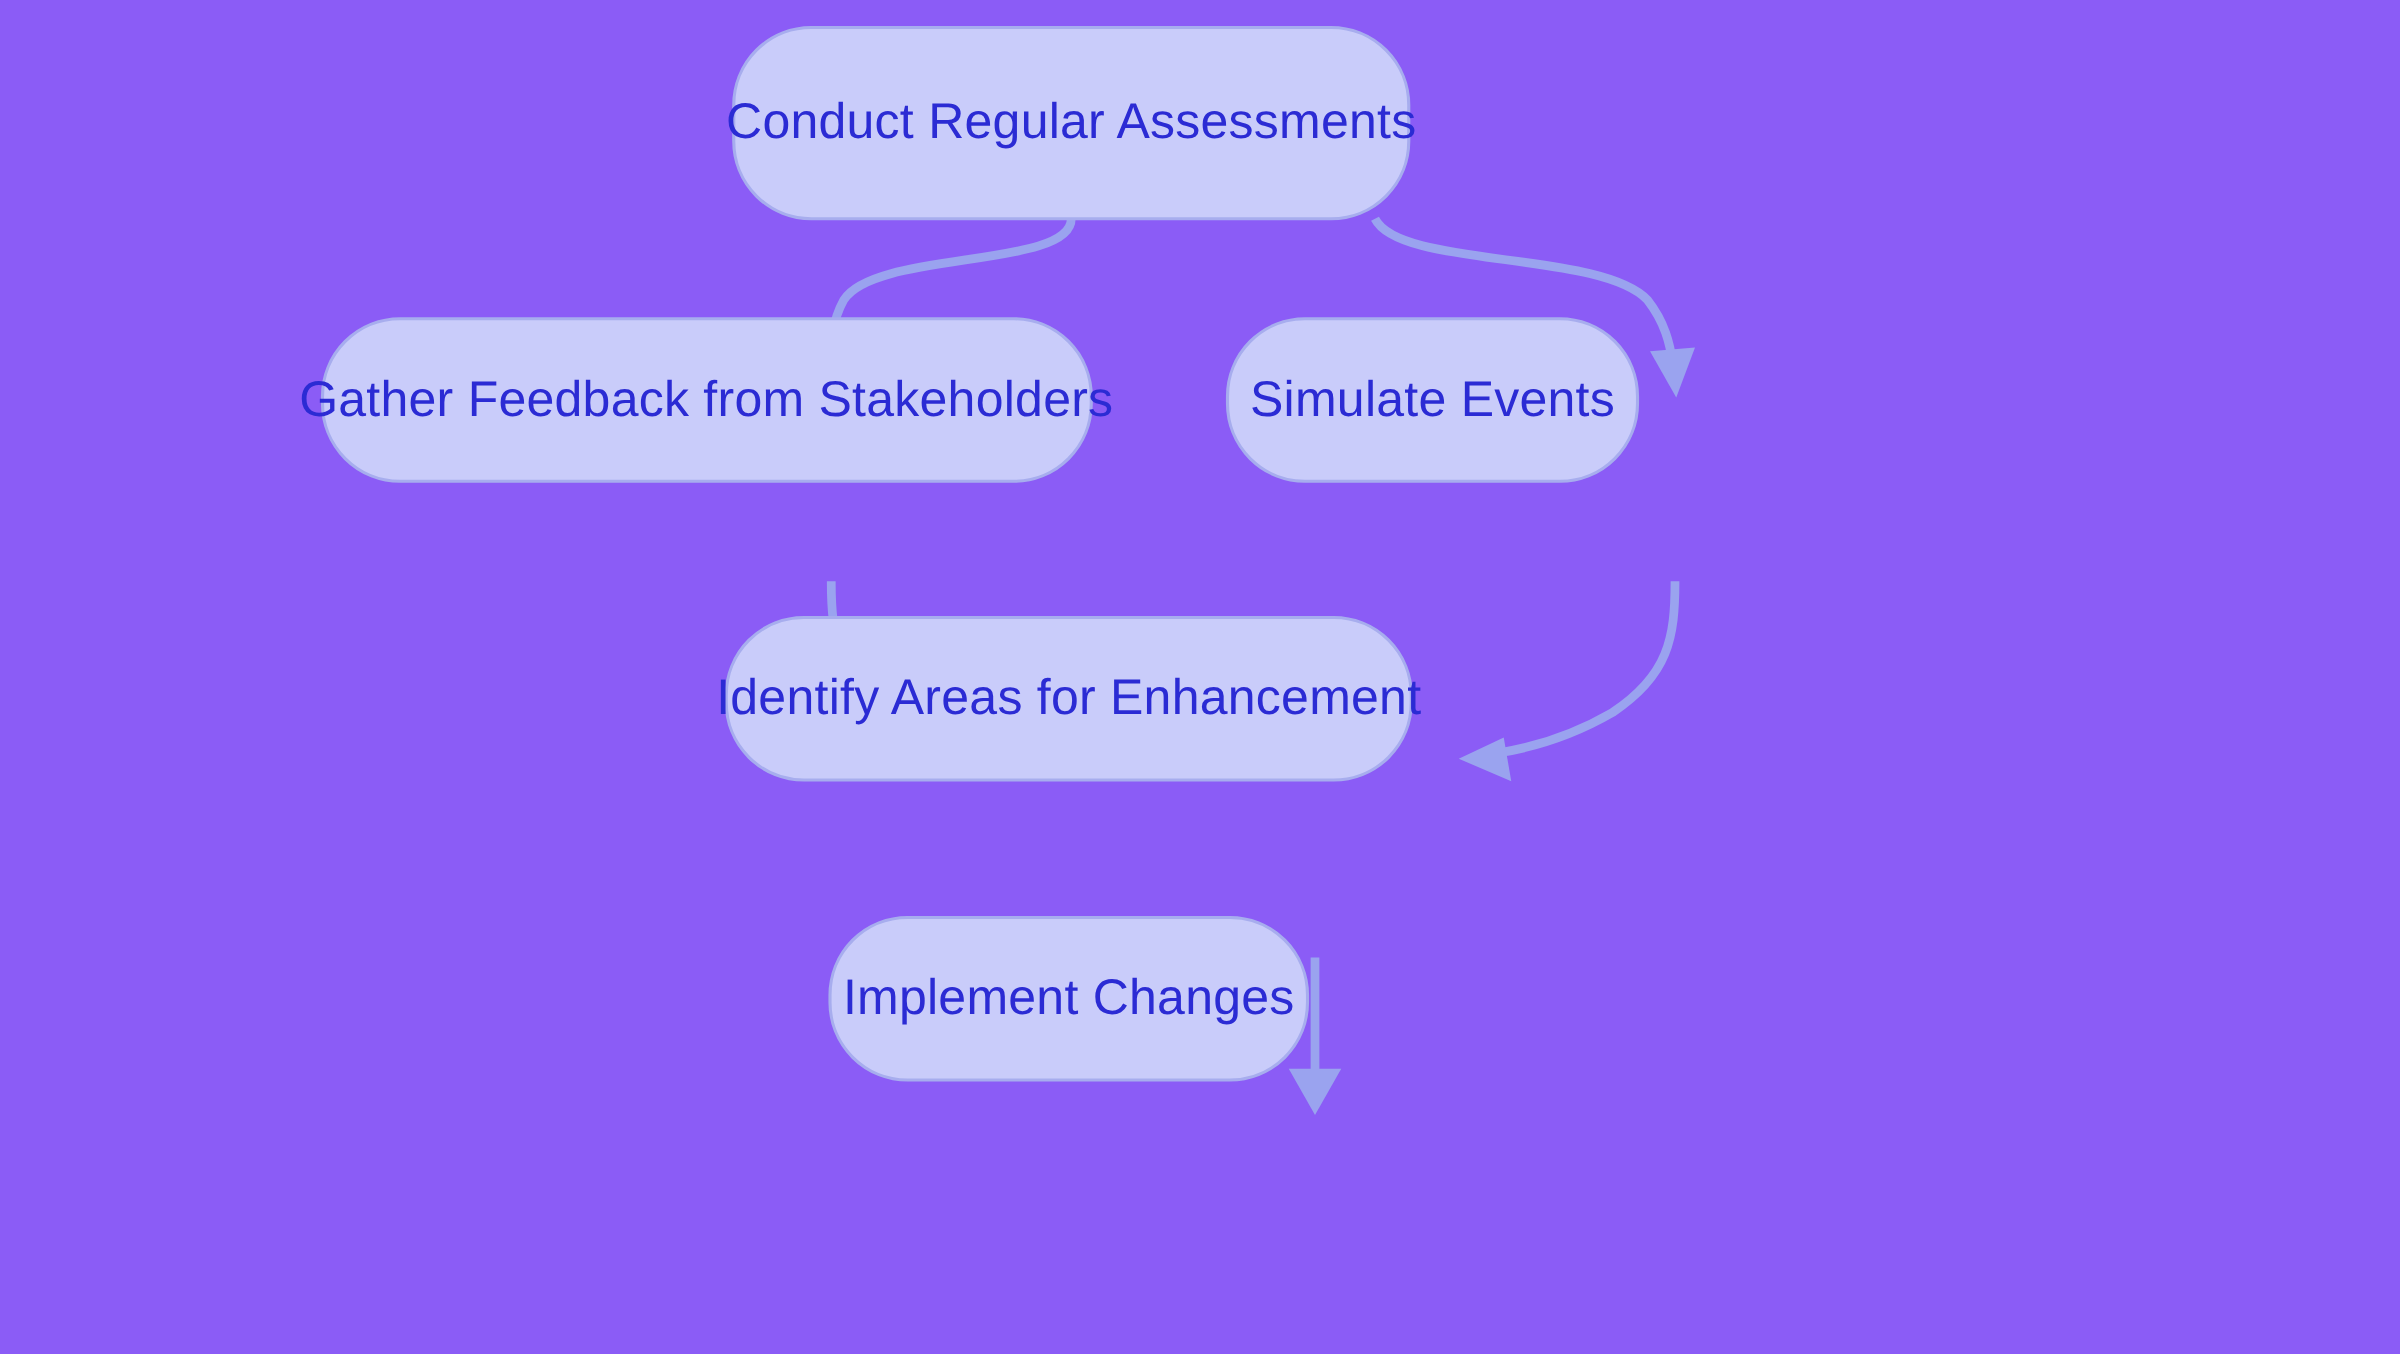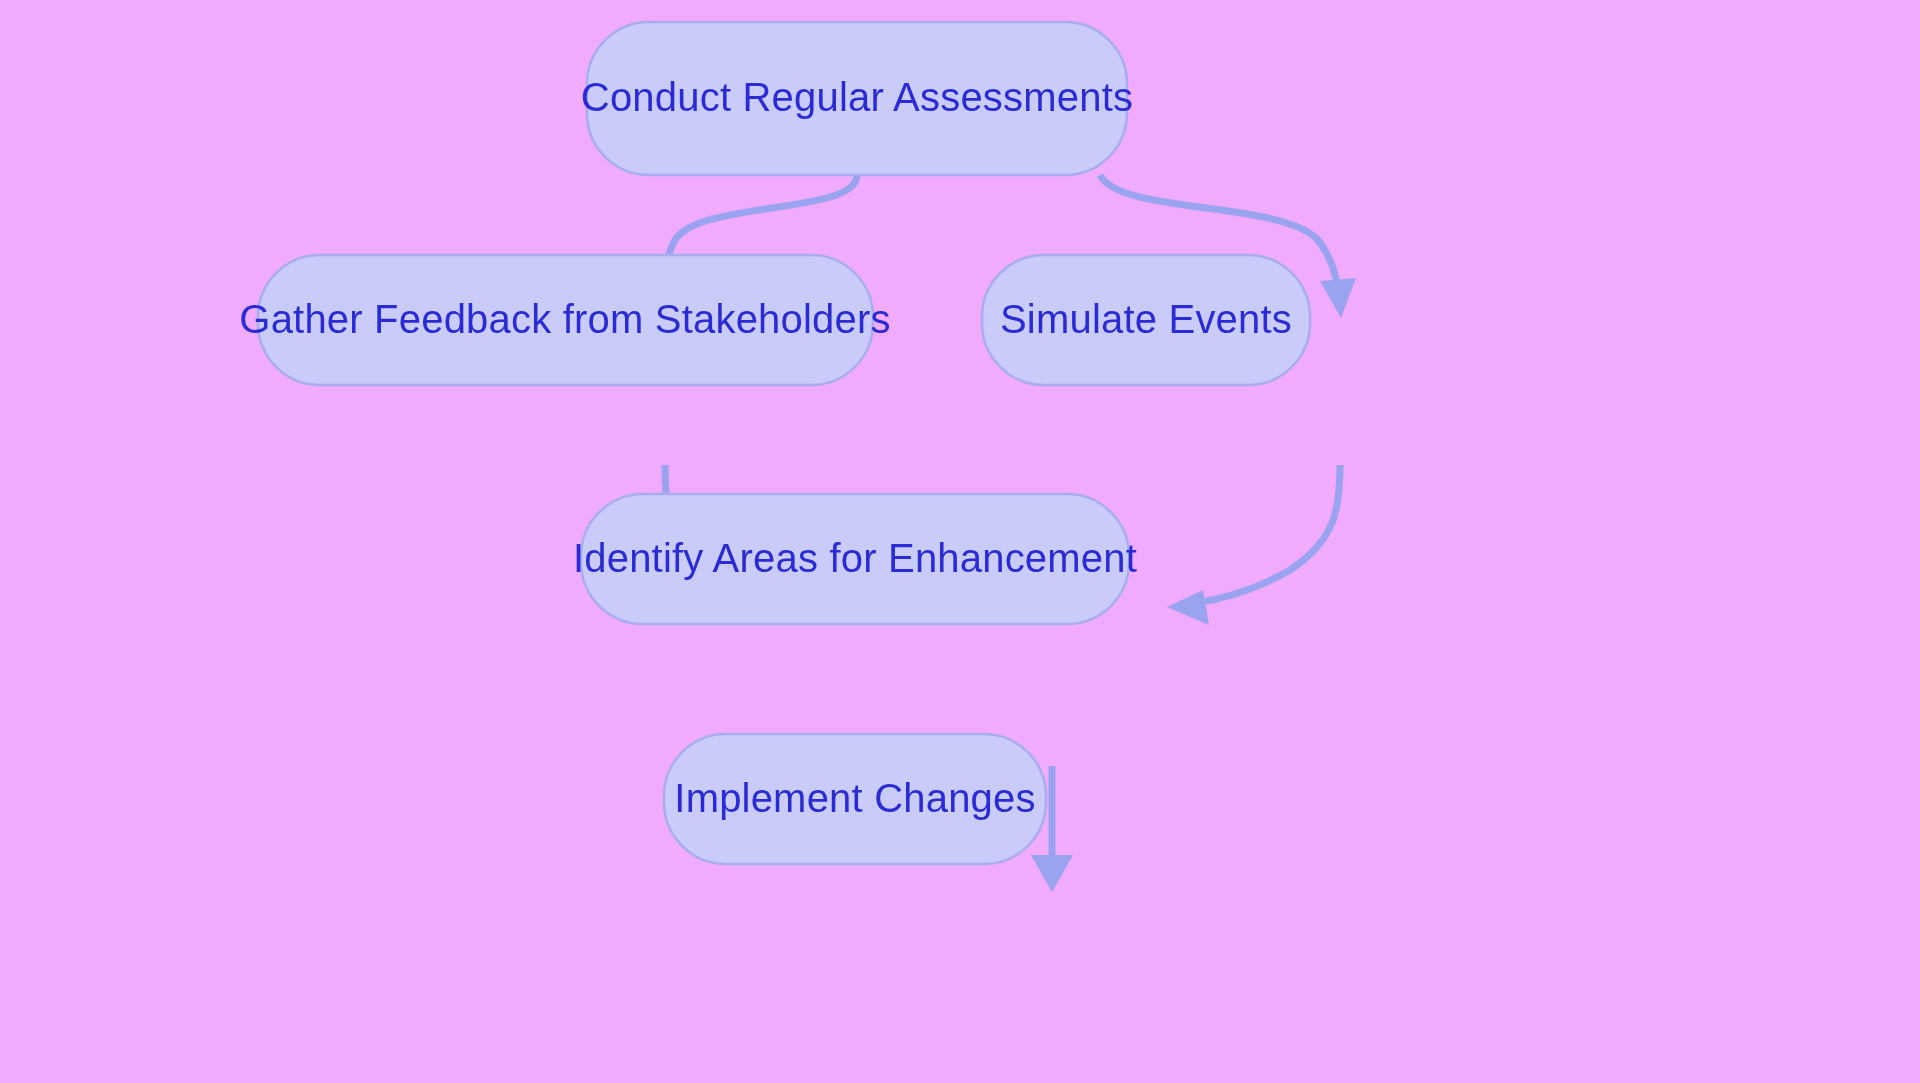--- a/index.html
+++ b/index.html
@@ -10,21 +10,21 @@
   body {
     width: 1920px;
     height: 1083px;
     font-family: "Liberation Sans", sans-serif;
     overflow: hidden;
   }
   #flowchart-root {
     position: relative;
     width: 1920px;
     height: 1083px;
-    background: #f0abfc;
+    background: #8b5cf6;
   }
   svg.flow-svg {
     position: absolute;
     top: 0;
     left: 0;
     width: 1920px;
     height: 1083px;
     display: block;
   }
   .node-shape {

